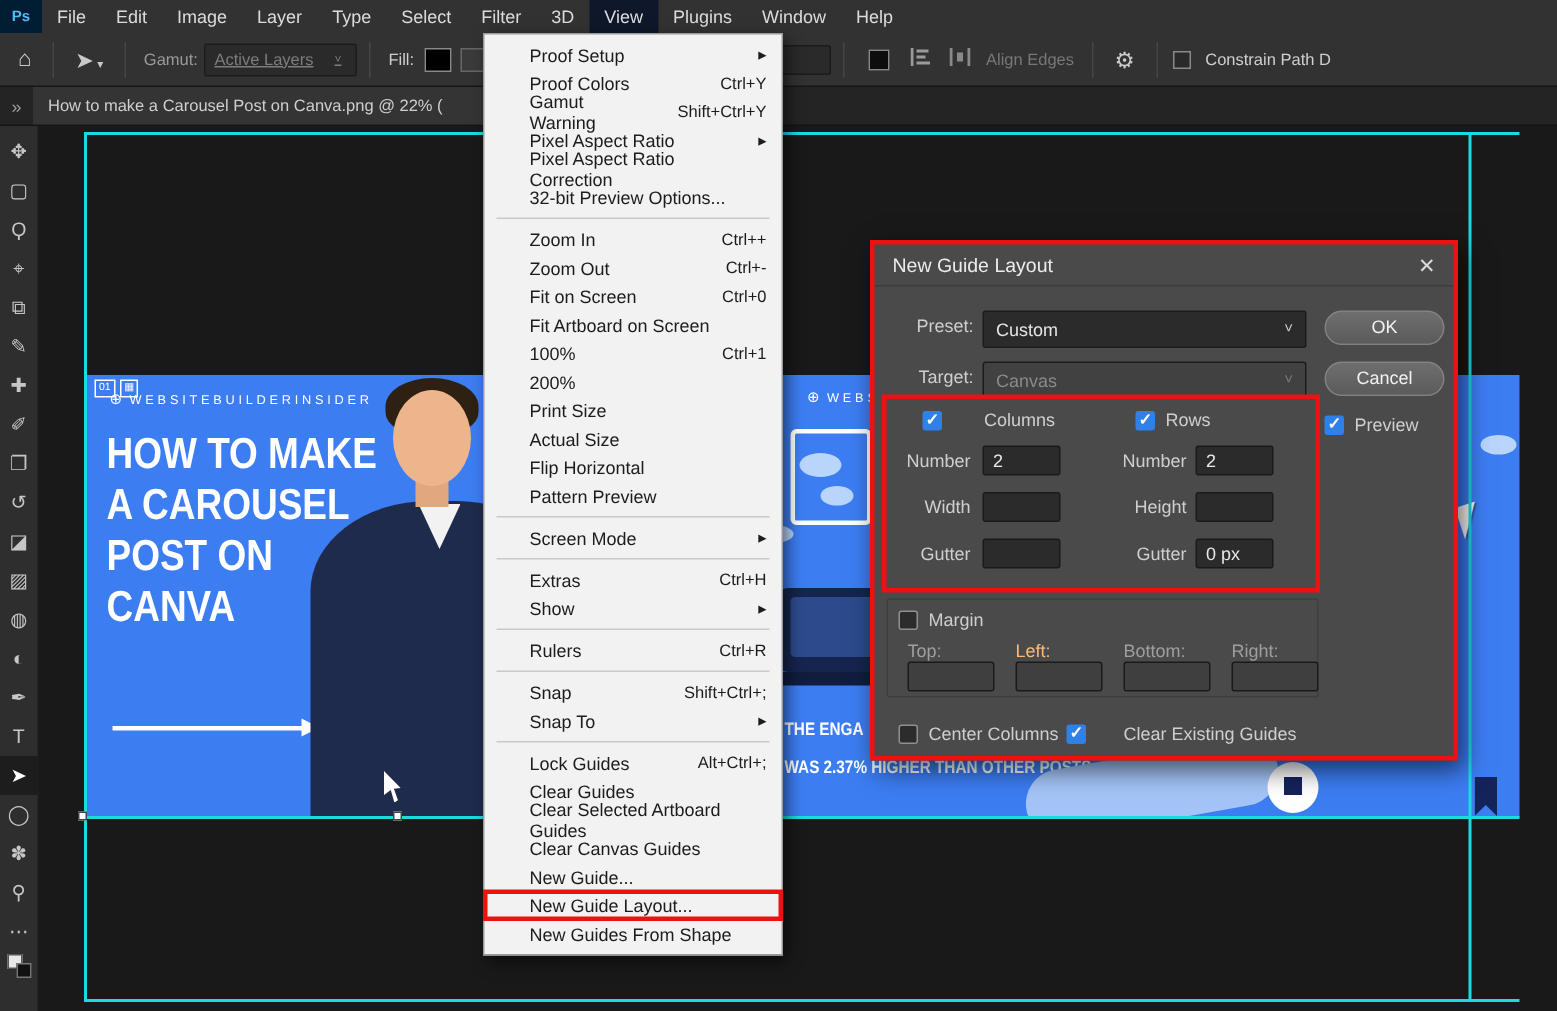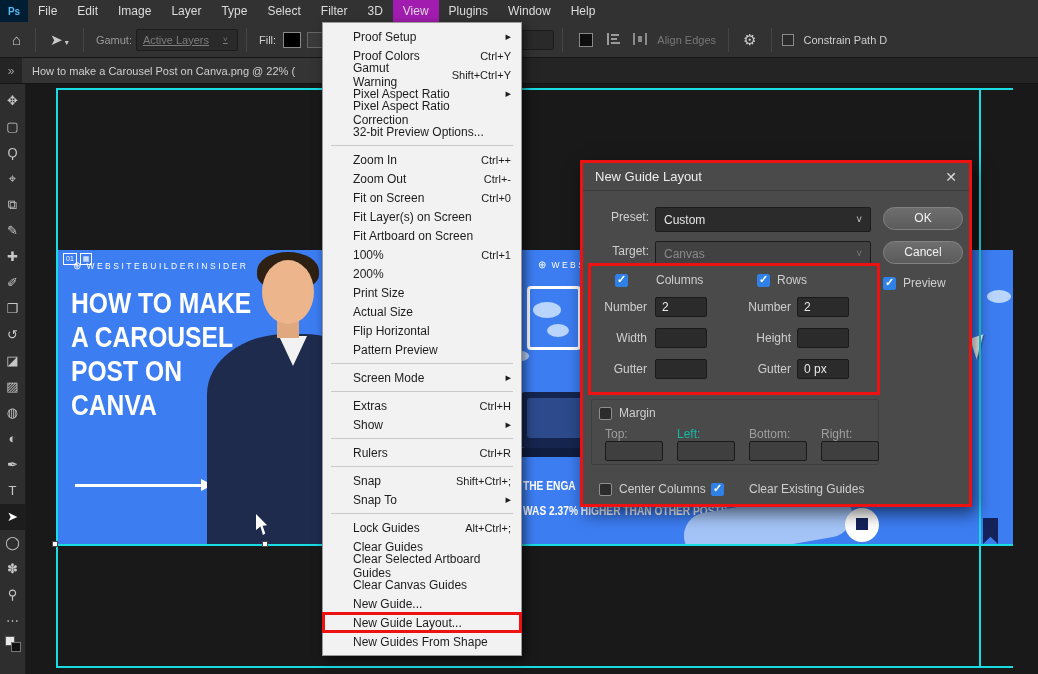--- a/index.html
+++ b/index.html
@@ -3,21 +3,21 @@
 <meta charset="utf-8">
 <style>
   * { margin:0; padding:0; box-sizing:border-box; }
   body { background:#000; font-family:"Liberation Sans", sans-serif; }
   .app { position:relative; width:1038px; height:674px; overflow:hidden; background:#191919; }
 
   
   .menubar { position:absolute; left:0; top:0; width:1038px; height:22px; background:#323232; display:flex; align-items:stretch; z-index:5; }
   .ps-logo { width:28px; background:#001d34; color:#55b9f3; font-weight:bold; font-size:10px; display:flex; align-items:center; justify-content:center; }
   .mi { color:#dcdcdc; font-size:12px; padding:0 10px; display:flex; align-items:center; }
-  .mi.active { background:#a21caf; }
+  .mi.active { background:#0f172a; }
 
   
   .optionsbar { position:absolute; left:0; top:22px; width:1038px; height:36px; background:#323232; border-bottom:1px solid #161616; display:flex; align-items:center; white-space:nowrap; overflow:hidden; z-index:5; color:#cfcfcf; font-size:11px; }
   .ob-sep { width:1px; height:24px; background:#454545; margin:0 8px; flex:0 0 auto; }
   .ob-icon { color:#c9c9c9; font-size:15px; margin:0 6px; flex:0 0 auto; }
   .ob-label { color:#9a9a9a; margin:0 4px; flex:0 0 auto; }
   .ob-combo { background:#2a2a2a; border:1px solid #1c1c1c; border-radius:2px; height:22px; display:flex; align-items:center; padding:0 6px; color:#7d7d7d; gap:14px; flex:0 0 auto;text-decoration:underline; }
   .swatch { width:18px; height:16px; border:1px solid #8a8a8a; flex:0 0 auto; margin:0 3px; }
   .fld-sm { background:#2a2a2a; border:1px solid #1b1b1b; border-radius:2px; height:20px; flex:0 0 auto; }
   .ob-check { width:12px; height:12px; border:1px solid #8a8a8a; background:#2a2a2a; flex:0 0 auto; margin:0 6px 0 2px; }
@@ -291,24 +291,20 @@
       </div>
       <div class="vmi">
         <span>Zoom Out</span>
         <span class="vshort">Ctrl+-</span>
       </div>
       <div class="vmi">
         <span>Fit on Screen</span>
         <span class="vshort">Ctrl+0</span>
       </div>
       <div class="vmi">
-        <span>Fit Layer(s) on Screen</span>
-        <span class="vshort"></span>
-      </div>
-      <div class="vmi">
         <span>Fit Artboard on Screen</span>
         <span class="vshort"></span>
       </div>
       <div class="vmi">
         <span>100%</span>
         <span class="vshort">Ctrl+1</span>
       </div>
       <div class="vmi">
         <span>200%</span>
         <span class="vshort"></span>
@@ -438,21 +434,21 @@
     <div class="fld" style="left:72px; top:196px; width:52px;"></div>
     <div class="dlg-label" style="left:156px; top:199px; width:52px;">Gutter</div>
     <div class="fld" style="left:214px; top:196px; width:52px;">0 px</div>
 
     <div class="margin-group"></div>
     <div class="cbrow" style="left:16px; top:243px;">
       <span class="cb"></span>
       <span>Margin</span>
     </div>
     <div class="dlg-label" style="left:22px; top:264px; width:50px; text-align:left; color:#9f9f9f;">Top:</div>
-    <div class="dlg-label" style="left:94px; top:264px; width:50px; text-align:left; color:#14b8a6;">Left:</div>
+    <div class="dlg-label" style="left:94px; top:264px; width:50px; text-align:left; color:#fdba74;">Left:</div>
     <div class="dlg-label" style="left:166px; top:264px; width:56px; text-align:left; color:#9f9f9f;">Bottom:</div>
     <div class="dlg-label" style="left:238px; top:264px; width:50px; text-align:left; color:#9f9f9f;">Right:</div>
     <div class="fld disabled" style="left:22px; top:278px; width:58px;"></div>
     <div class="fld disabled" style="left:94px; top:278px; width:58px;"></div>
     <div class="fld disabled" style="left:166px; top:278px; width:58px;"></div>
     <div class="fld disabled" style="left:238px; top:278px; width:58px;"></div>
 
     <div class="cbrow" style="left:16px; top:319px;">
       <span class="cb"></span>
       <span>Center Columns</span>

